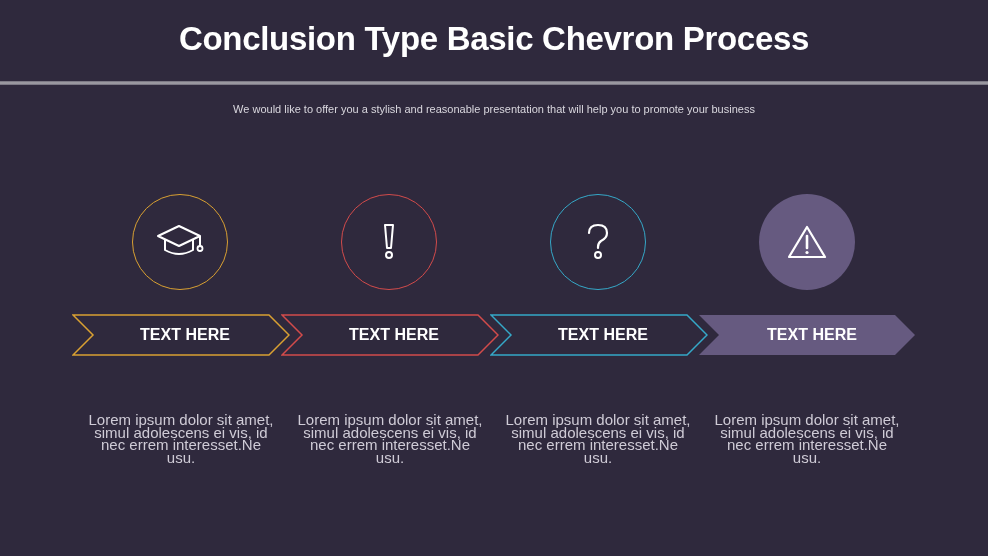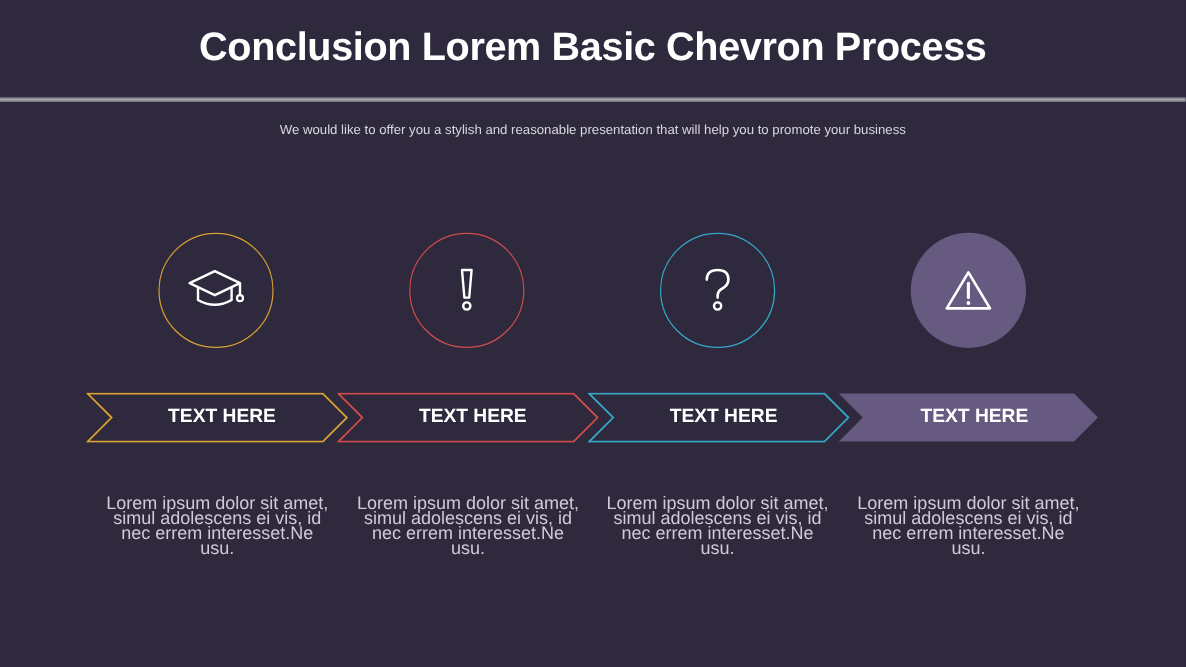--- a/index.html
+++ b/index.html
@@ -1,29 +1,29 @@
 <!DOCTYPE html>
 <html><head>
 <meta charset="utf-8">
 <style>
   html, body { margin:0; padding:0; }
   body { width:988px; height:556px; background:#2f293d; position:relative; overflow:hidden; font-family:"Liberation Sans", "DejaVu Sans", sans-serif; color:#fff; }
   .title { position:absolute; left:0; top:20px; width:988px; text-align:center; font-size:33px; font-weight:bold; color:#ffffff; letter-spacing:-0.3px; }
   .rule { position:absolute; left:0; top:81px; width:988px; height:4px; background:linear-gradient(#6e6a78,#a8a6ad,#6e6a78); }
   .subtitle { position:absolute; left:0; top:103px; width:988px; text-align:center; font-size:11px; color:#d9d7de; }
   .circle { position:absolute; width:96px; height:96px; border-radius:50%; box-sizing:border-box; top:194px; display:flex; align-items:center; justify-content:center; }
-  .chev { position:absolute; top:314px; width:218px; height:42px;margin-top:13px; }
+  .chev { position:absolute; top:314px; width:218px; height:42px; }
   .chev svg { position:absolute; left:0; top:0; }
   .chev-label { position:absolute; left:0; top:0; width:218px; height:42px; display:flex; align-items:center; justify-content:center; font-weight:bold; font-size:16px; color:#fff; padding-left:8px; box-sizing:border-box; }
   .desc { position:absolute; top:414px; width:190px; text-align:center; font-size:15px; line-height:12.5px; color:#cfcbd6; }
 </style>
 </head>
 <body>
 
-<div class="title">Conclusion Lorem Basic Chevron Process</div>
+<div class="title">Conclusion Type Basic Chevron Process</div>
 <div class="rule"></div>
 <div class="subtitle">We would like to offer you a stylish and reasonable presentation that will help you to promote your business</div>
 
 <div class="circle" style="left:132px; border:1.5px solid #d9a032;">
   <svg width="50" height="40" viewBox="0 0 50 40">
     <path d="M3 14 L24 4 L45 14 L24 24 Z" fill="none" stroke="#fff" stroke-width="2" stroke-linejoin="round"></path>
     <path d="M10 18 L10 28 Q24 36 38 28 L38 18" fill="none" stroke="#fff" stroke-width="2" stroke-linejoin="round"></path>
     <path d="M45 14 L45 24" stroke="#fff" stroke-width="2"></path>
     <circle cx="45" cy="26.5" r="2.5" fill="none" stroke="#fff" stroke-width="1.8"></circle>
   </svg>

